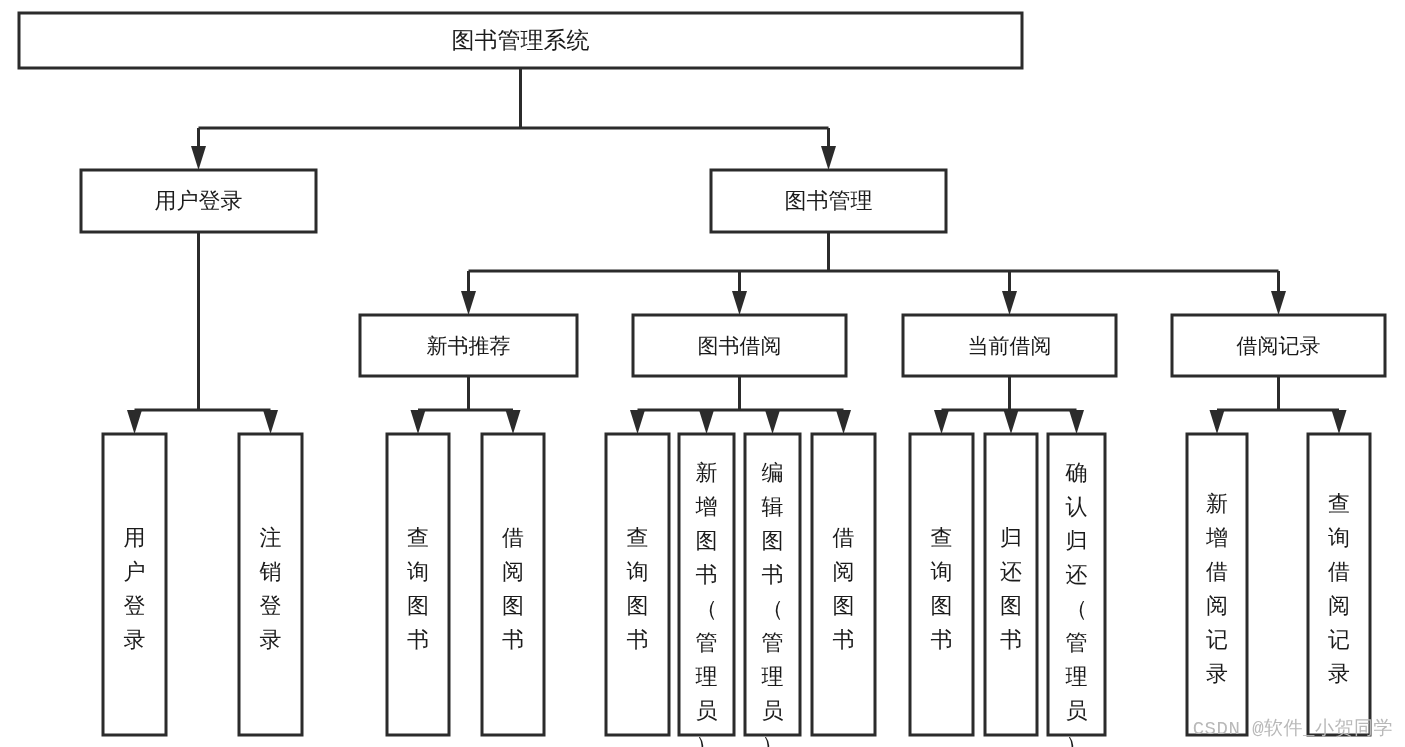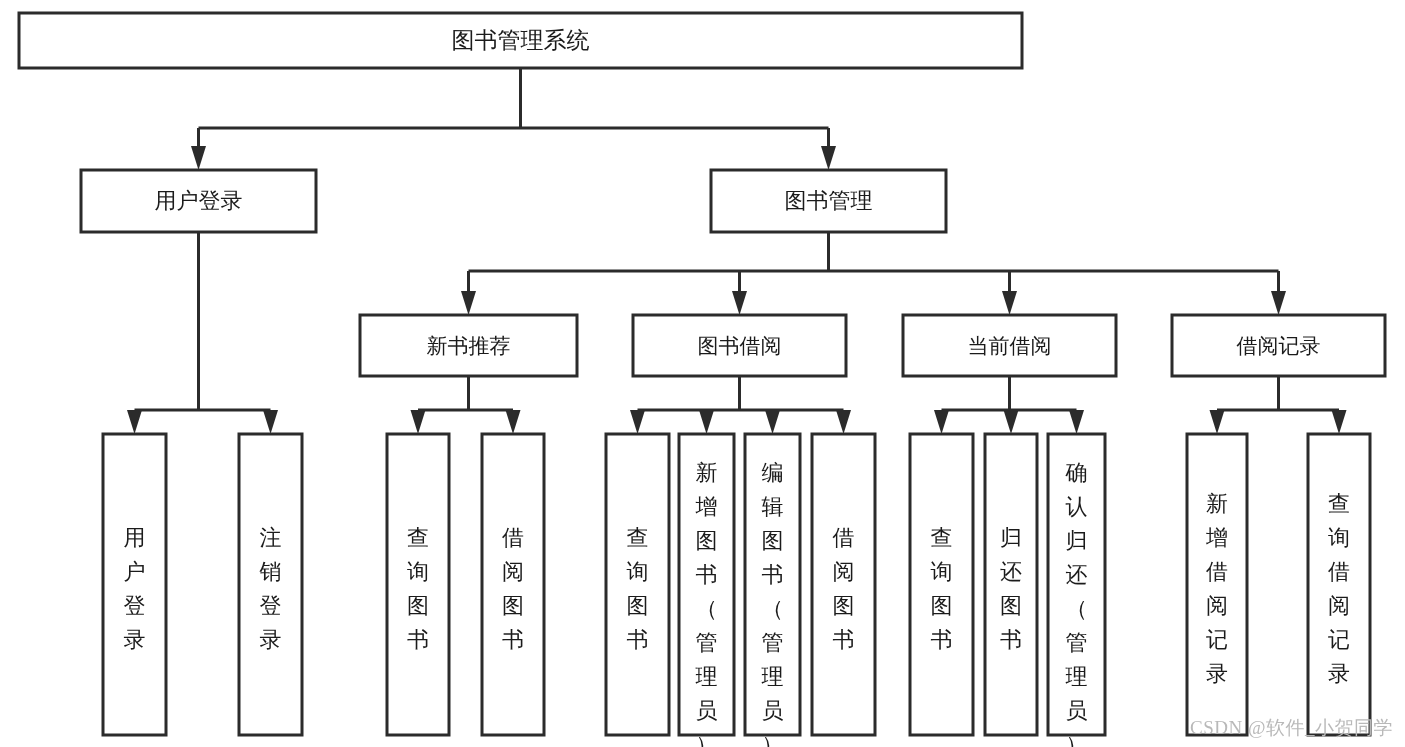--- a/index.html
+++ b/index.html
@@ -55,21 +55,21 @@
     stroke-linecap: butt;
   }
   .arrow-head {
     fill: #2b2b2b;
     stroke: none;
   }
   .watermark {
     position: absolute;
     right: 12px;
     bottom: 6px;
-    font-family: Liberation Serif, serif;
+    font-family: Liberation Mono, monospace;
     font-size: 19px;
     color: #b9b9b9;
     white-space: nowrap;
     letter-spacing: 0.5px;
     pointer-events: none;
   }
 </style>
 </head>
 <body>
 

